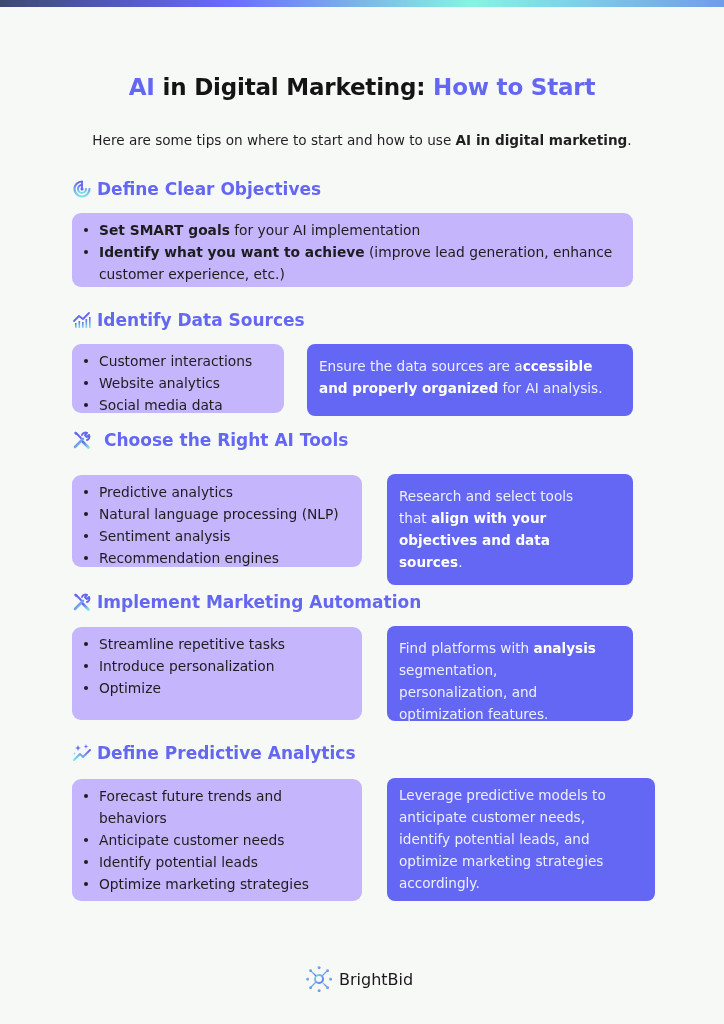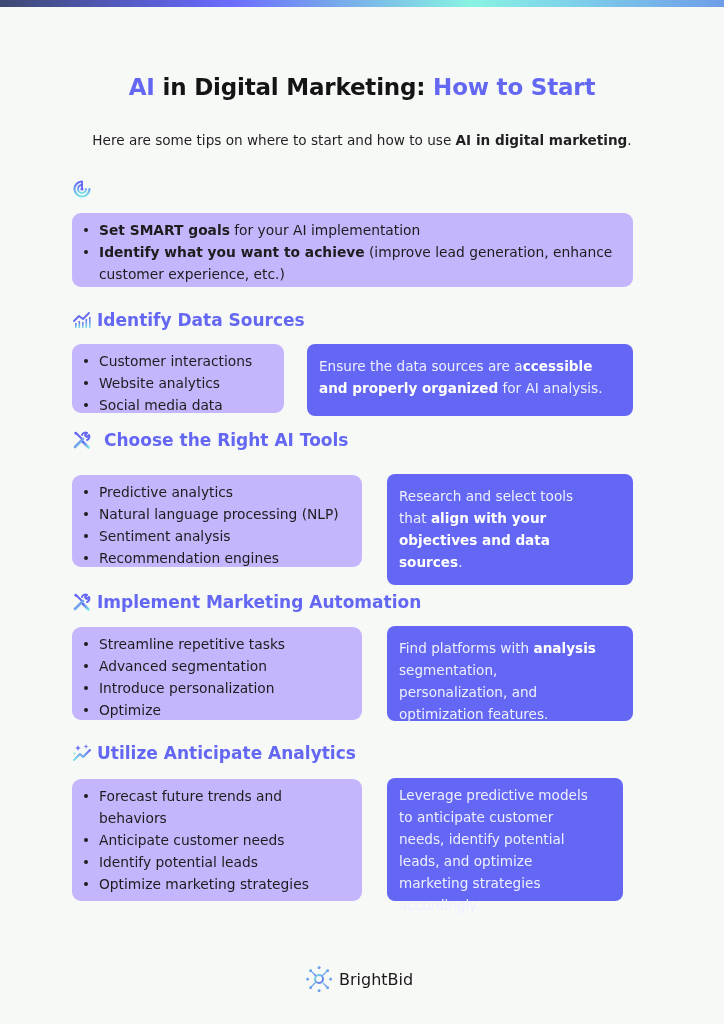--- a/index.html
+++ b/index.html
@@ -77,20 +77,21 @@
         <linearGradient id="g1" x1="0" y1="0" x2="0" y2="1">
           <stop offset="0" stop-color="#6467f2"></stop>
           <stop offset="1" stop-color="#7de3e6"></stop>
         </linearGradient>
       </defs>
     <path d="M10 2.5 A7.5 7.5 0 1 0 17.5 10" fill="none" stroke="url(#g1)" stroke-width="2.2" stroke-linecap="round"></path>
     <path d="M10 6 A4 4 0 1 0 14 10" fill="none" stroke="url(#g1)" stroke-width="2" stroke-linecap="round"></path>
     <circle cx="10" cy="10" r="1.6" fill="#6467f2"></circle>
     <line x1="10" y1="10" x2="10" y2="3" stroke="#6467f2" stroke-width="1.8" stroke-linecap="round"></line>
   </svg>
+  <span>Define Clear Objectives</span>
 </div>
 <div class="card" style="left:72px; top:213px; width:561px; height:74px;">
   <ul>
     <li><b>Set SMART goals</b><span> for your AI implementation</span></li>
     <li><b>Identify what you want to achieve</b><span> (improve lead generation, enhance customer experience, etc.)</span></li>
   </ul>
 </div>
 
 <div class="section-head" style="top:310px;">
   <svg viewBox="0 0 20 20">
@@ -160,21 +161,20 @@
     <path d="M10 5 A3.5 3.5 0 0 1 15 3 L13 5.2 L14.8 7 L17 5 A3.5 3.5 0 0 1 15 10" fill="none" stroke="#6467f2" stroke-width="2" stroke-linecap="round" stroke-linejoin="round"></path>
     <path d="M4 3 L9 8" stroke="#6467f2" stroke-width="2" stroke-linecap="round"></path>
     <path d="M11 12 L16.5 17.5" stroke="url(#g4)" stroke-width="2.6" stroke-linecap="round"></path>
     <rect x="2.3" y="2.3" width="3" height="2.2" transform="rotate(45 3.8 3.4)" fill="#6467f2"></rect>
   </svg>
   <span>Implement Marketing Automation</span>
 </div>
 <div class="card" style="left:72px; top:627px; width:290px; height:93px;">
   <ul>
     <li>Streamline repetitive tasks</li>
-    <li>Advanced segmentation</li>
     <li>Introduce personalization</li>
     <li>Optimize</li>
   </ul>
 </div>
 <div class="note" style="left:387px; top:626px; width:246px; height:95px;">
   <span>Find platforms with </span><b>analysis</b><span> segmentation, personalization, and optimization features.</span>
 </div>
 
 <div class="section-head" style="top:743px;">
   <svg viewBox="0 0 20 20">
@@ -182,31 +182,31 @@
         <linearGradient id="g5" x1="0" y1="1" x2="1" y2="0">
           <stop offset="0" stop-color="#7de3e6"></stop>
           <stop offset="1" stop-color="#6467f2"></stop>
         </linearGradient>
       </defs>
     <polyline points="2,17 8,11 11,14 18,7" fill="none" stroke="url(#g5)" stroke-width="2" stroke-linecap="round" stroke-linejoin="round"></polyline>
     <path d="M6 2 L6.8 4.2 L9 5 L6.8 5.8 L6 8 L5.2 5.8 L3 5 L5.2 4.2 Z" fill="#6467f2"></path>
     <path d="M14 1 L14.6 2.9 L16.5 3.5 L14.6 4.1 L14 6 L13.4 4.1 L11.5 3.5 L13.4 2.9 Z" fill="#6467f2"></path>
     <path d="M2.5 9 L2.9 10.1 L4 10.5 L2.9 10.9 L2.5 12 L2.1 10.9 L1 10.5 L2.1 10.1 Z" fill="#7de3e6"></path>
   </svg>
-  <span>Utilize Anticipate Analytics</span>
+  <span>Define Predictive Analytics</span>
 </div>
 <div class="card" style="left:72px; top:779px; width:290px; height:122px;">
   <ul>
     <li>Forecast future trends and behaviors</li>
     <li>Anticipate customer needs</li>
     <li>Identify potential leads</li>
     <li>Optimize marketing strategies</li>
   </ul>
 </div>
-<div class="note" style="left:387px; top:778px; width:236px; height:123px; padding-top:6px;">
+<div class="note" style="left:387px; top:778px; width:268px; height:123px; padding-top:6px;">
   <span>Leverage predictive models to anticipate customer needs, identify potential leads, and optimize marketing strategies accordingly.</span><b></b><span></span>
 </div>
 
 <div class="footer">
   <svg viewBox="0 0 28 28">
     <defs>
         <linearGradient id="g6" x1="0" y1="0" x2="1" y2="1">
           <stop offset="0" stop-color="#7de3e6"></stop>
           <stop offset="1" stop-color="#6467f2"></stop>
         </linearGradient>

